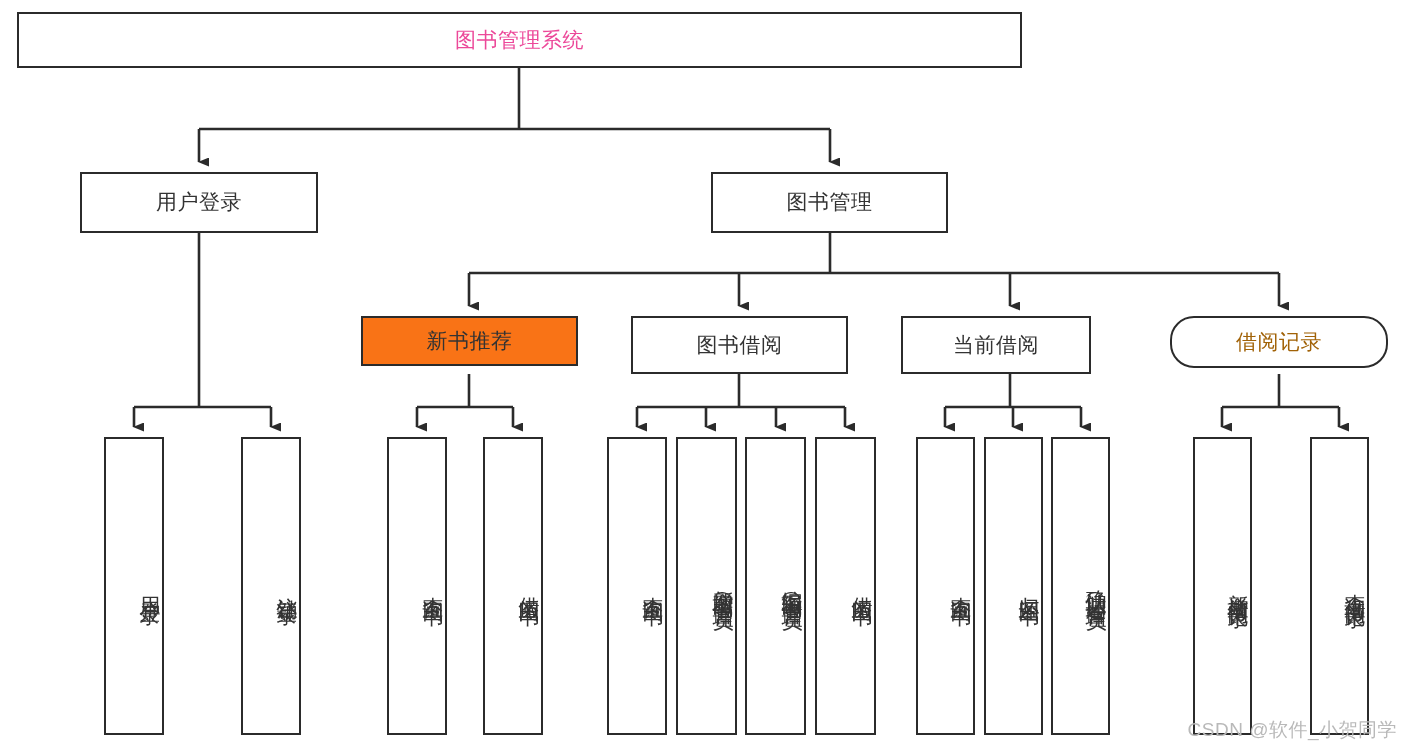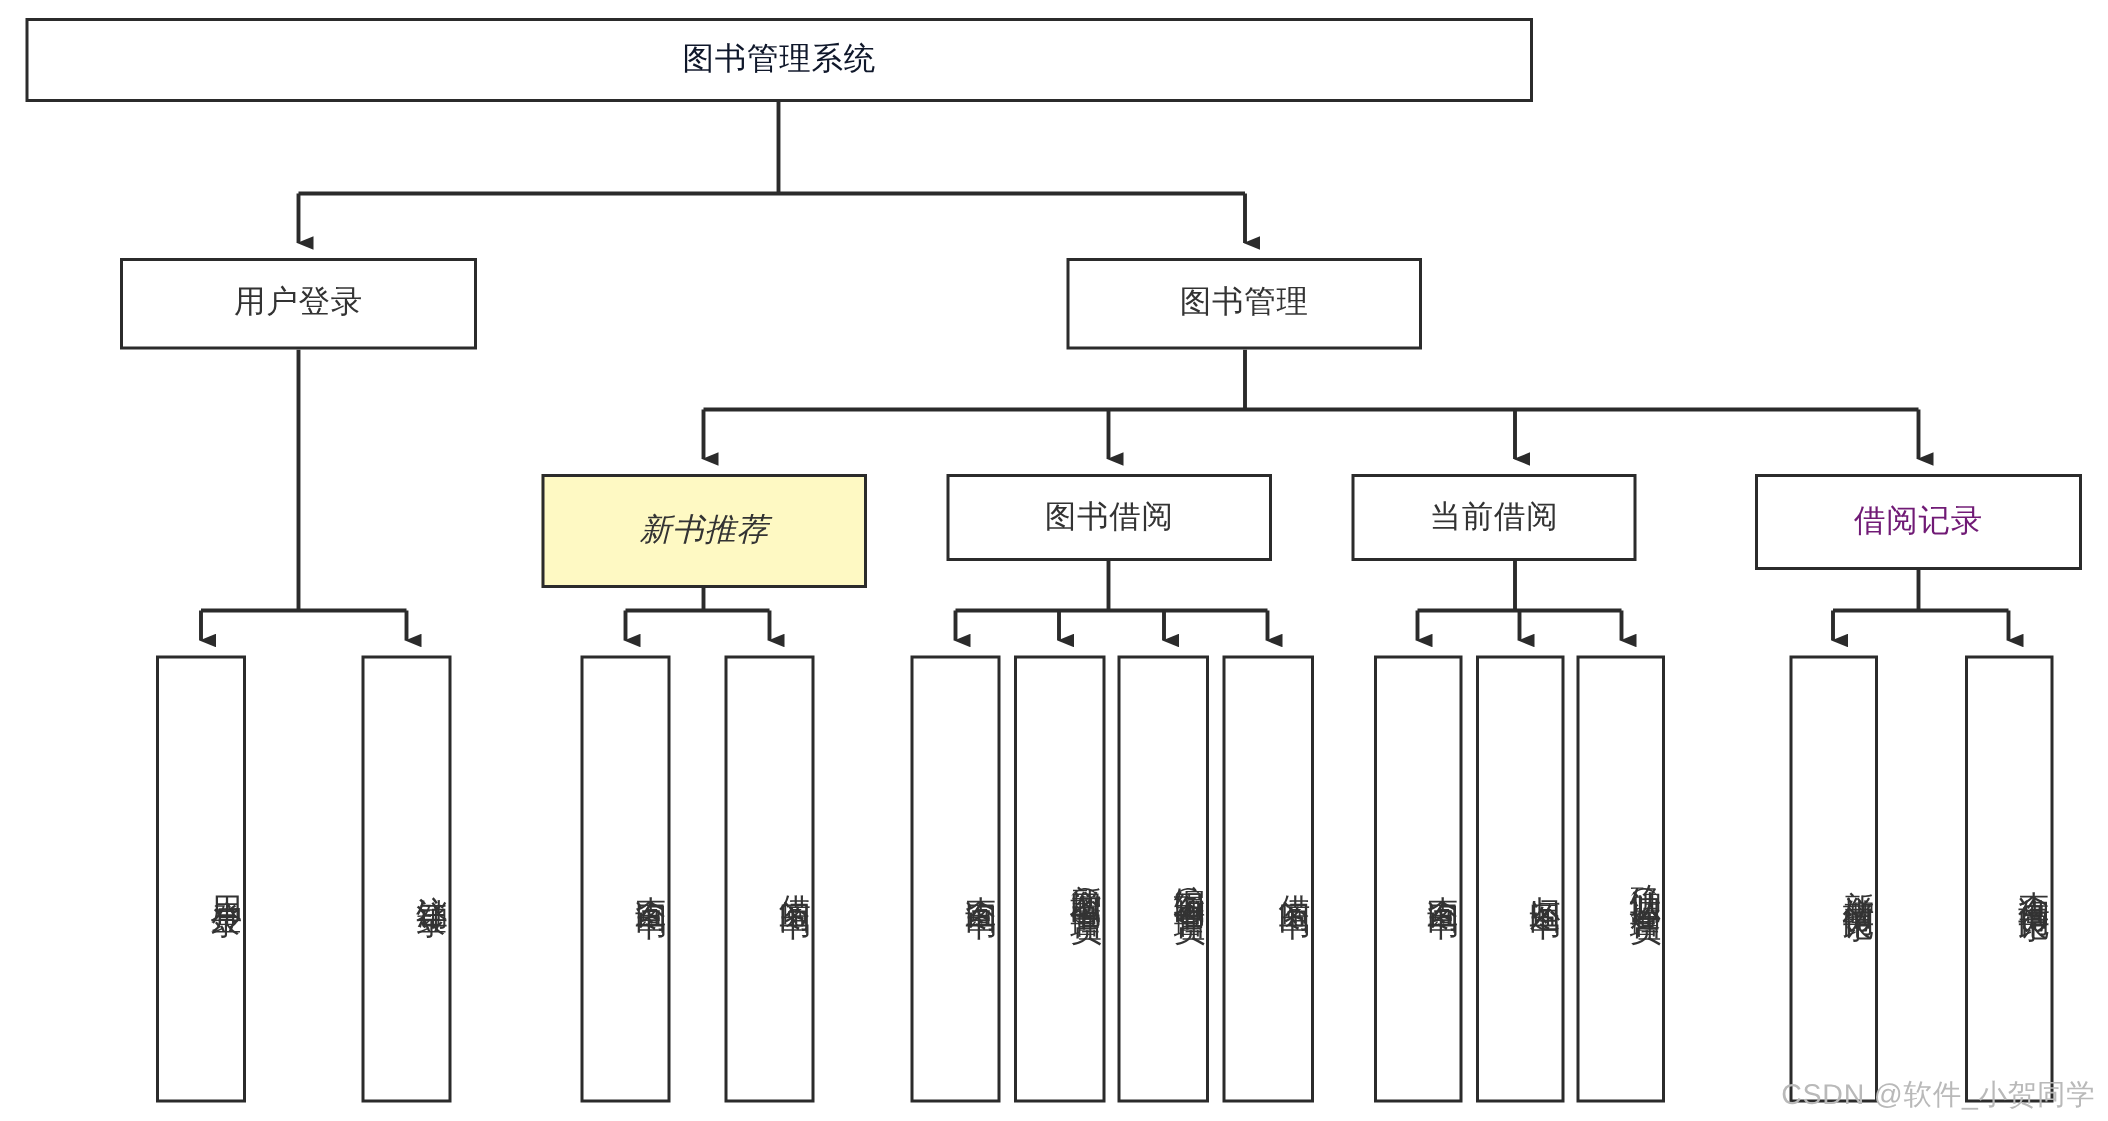--- a/index.html
+++ b/index.html
@@ -115,29 +115,29 @@
       <path d="M1013,407 L1013,427" marker-end="url(#arrowhead)"></path>
       <path d="M1081,407 L1081,427" marker-end="url(#arrowhead)"></path>
 
       <path d="M1279,374 L1279,407"></path>
       <path d="M1222,407 L1339,407"></path>
       <path d="M1222,407 L1222,427" marker-end="url(#arrowhead)"></path>
       <path d="M1339,407 L1339,427" marker-end="url(#arrowhead)"></path>
     </g>
   </svg>
 
-  <div class="node horiz" style="left: 17px; top: 12px; width: 1005px; height: 56px; border-color: rgb(43, 43, 43); background: rgb(255, 255, 255); color: #0f172a;">图书管理系统</div>
+  <div class="node horiz" style="left: 17px; top: 12px; width: 1005px; height: 56px; border-color: rgb(43, 43, 43); background: rgb(255, 255, 255); color: #ec4899;">图书管理系统</div>
 
   <div class="node horiz" style="left: 80px; top: 172px; width: 238px; height: 61px; border-color: rgb(43, 43, 43); background: rgb(255, 255, 255); color: rgb(51, 51, 51);">用户登录</div>
   <div class="node horiz" style="left: 711px; top: 172px; width: 237px; height: 61px; border-color: rgb(43, 43, 43); background: rgb(255, 255, 255); color: rgb(51, 51, 51);">图书管理</div>
 
-  <div class="node horiz" style="left: 361px; top: 316px; width: 217px; height: 76px; border-color: rgb(43, 43, 43); background: #fef9c3; color: rgb(51, 51, 51); font-style: italic;">新书推荐</div>
+  <div class="node horiz" style="left: 361px; top: 316px; width: 217px; height: 50px; border-color: rgb(43, 43, 43); background: #f97316; color: rgb(51, 51, 51);">新书推荐</div>
   <div class="node horiz" style="left: 631px; top: 316px; width: 217px; height: 58px; border-color: rgb(43, 43, 43); background: rgb(255, 255, 255); color: rgb(51, 51, 51);">图书借阅</div>
   <div class="node horiz" style="left: 901px; top: 316px; width: 190px; height: 58px; border-color: rgb(43, 43, 43); background: rgb(255, 255, 255); color: rgb(51, 51, 51);">当前借阅</div>
-  <div class="node horiz" style="left: 1170px; top: 316px; width: 218px; height: 64px; border-color: rgb(43, 43, 43); background: rgb(255, 255, 255); color: #701a75;">借阅记录</div>
+  <div class="node horiz" style="left: 1170px; top: 316px; width: 218px; height: 52px; border-color: rgb(43, 43, 43); background: rgb(255, 255, 255); color: #a16207; border-radius: 24px;">借阅记录</div>
 
   <div class="node vert" style="left: 104px; top: 437px; width: 60px; height: 298px; border-color: rgb(43, 43, 43); background: rgb(255, 255, 255); color: rgb(51, 51, 51);">用户登录</div>
   <div class="node vert" style="left: 241px; top: 437px; width: 60px; height: 298px; border-color: rgb(43, 43, 43); background: rgb(255, 255, 255); color: rgb(51, 51, 51);">注销登录</div>
   <div class="node vert" style="left: 387px; top: 437px; width: 60px; height: 298px; border-color: rgb(43, 43, 43); background: rgb(255, 255, 255); color: rgb(51, 51, 51);">查询图书</div>
   <div class="node vert" style="left: 483px; top: 437px; width: 60px; height: 298px; border-color: rgb(43, 43, 43); background: rgb(255, 255, 255); color: rgb(51, 51, 51);">借阅图书</div>
   <div class="node vert" style="left: 607px; top: 437px; width: 60px; height: 298px; border-color: rgb(43, 43, 43); background: rgb(255, 255, 255); color: rgb(51, 51, 51);">查询图书</div>
   <div class="node vert topalign" style="left: 676px; top: 437px; width: 61px; height: 298px; border-color: rgb(43, 43, 43); background: rgb(255, 255, 255); color: rgb(51, 51, 51);">新增图书（管理员）</div>
   <div class="node vert topalign" style="left: 745px; top: 437px; width: 61px; height: 298px; border-color: rgb(43, 43, 43); background: rgb(255, 255, 255); color: rgb(51, 51, 51);">编辑图书（管理员）</div>
   <div class="node vert" style="left: 815px; top: 437px; width: 61px; height: 298px; border-color: rgb(43, 43, 43); background: rgb(255, 255, 255); color: rgb(51, 51, 51);">借阅图书</div>
   <div class="node vert" style="left: 916px; top: 437px; width: 59px; height: 298px; border-color: rgb(43, 43, 43); background: rgb(255, 255, 255); color: rgb(51, 51, 51);">查询图书</div>

